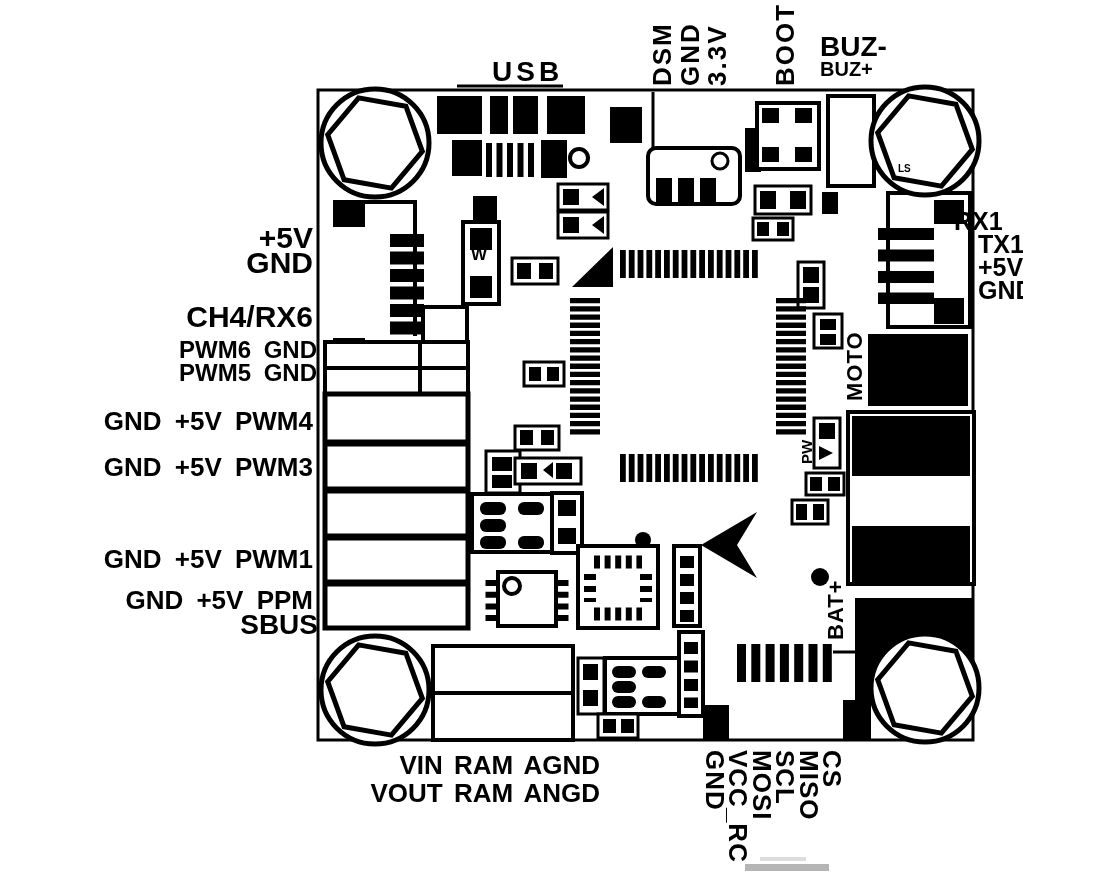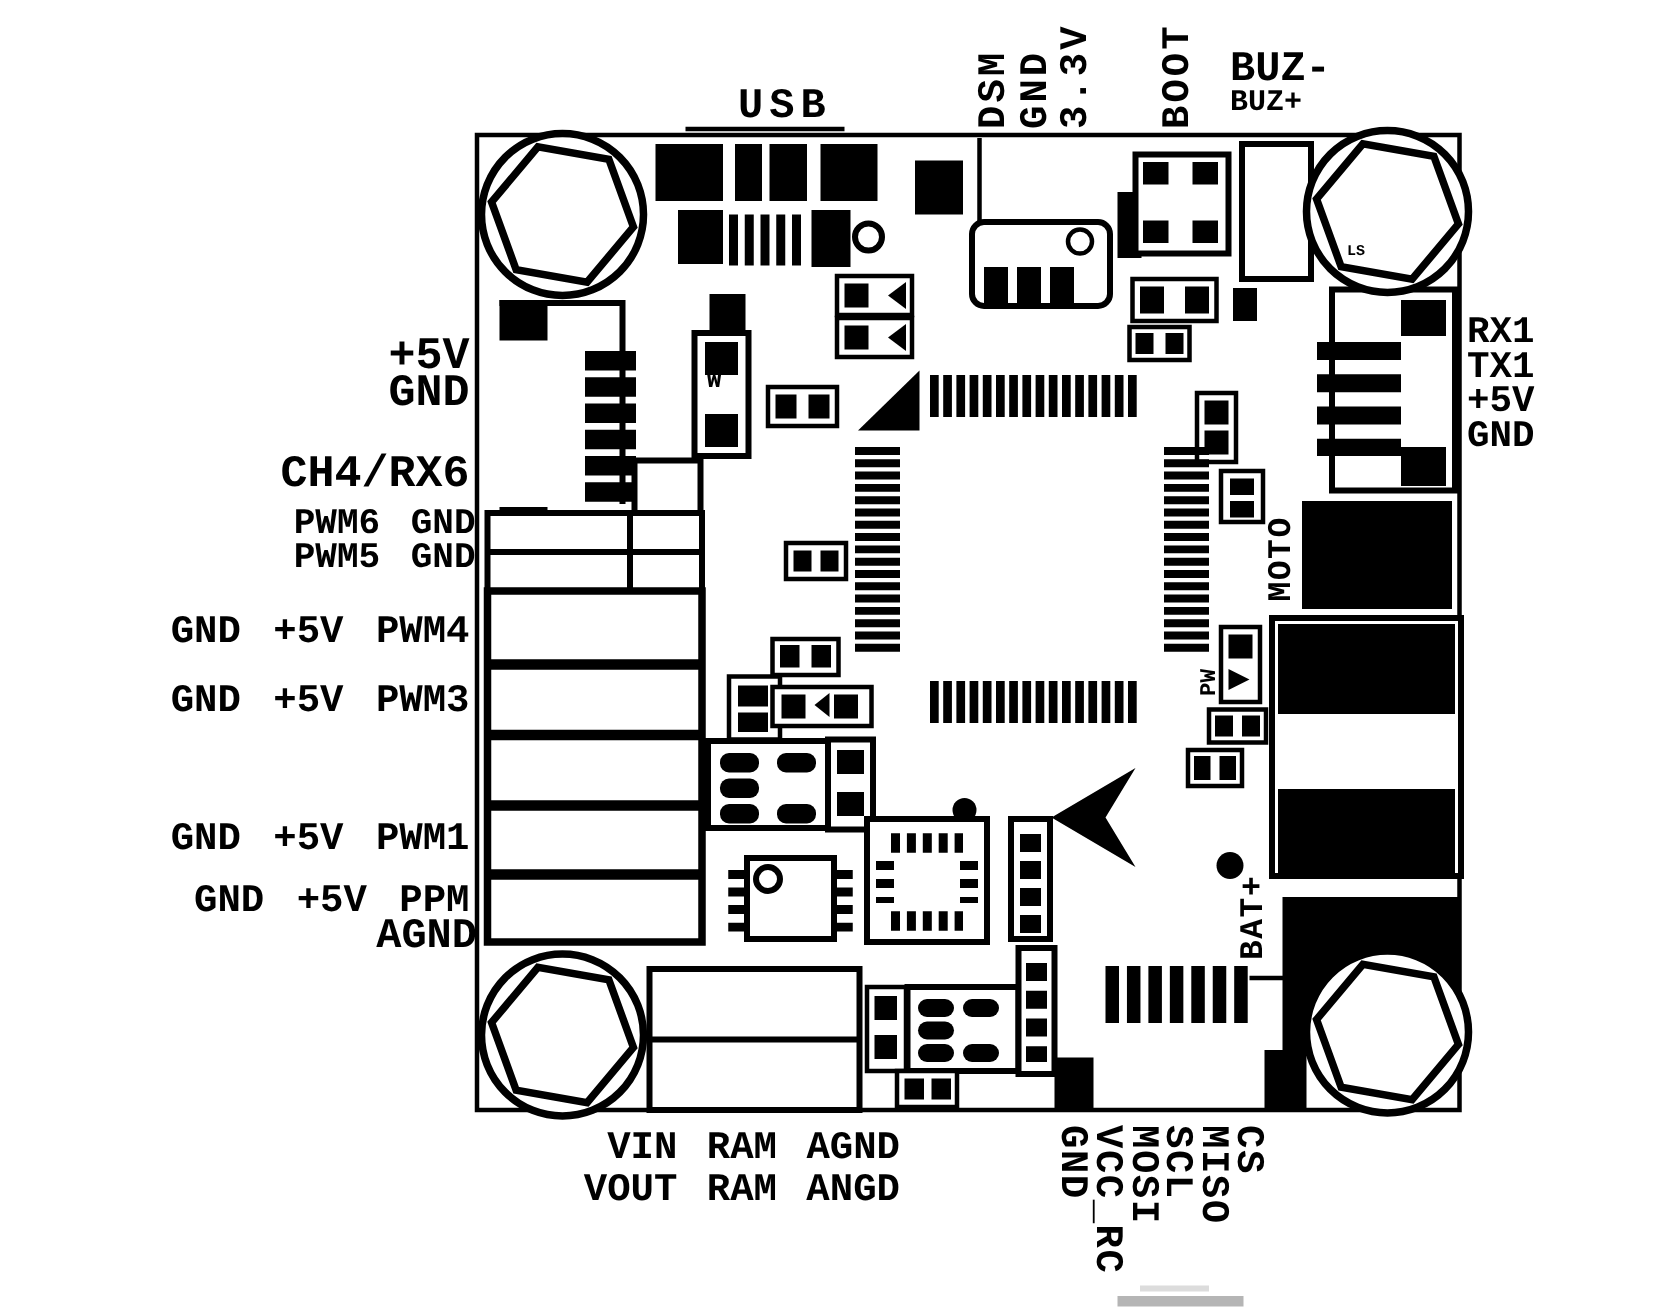--- a/index.html
+++ b/index.html
@@ -1,17 +1,17 @@
 <!DOCTYPE html>
 <html><head>
 <meta charset="utf-8">
 <style>
   html,body{margin:0;padding:0;background:#fff}
   .stage{position:relative;width:1023px;height:874px;background:#fff;overflow:hidden;
-         font-family:Liberation Mono, monospace;font-weight:700;color:#000}
+         font-family:Liberation Sans, sans-serif;font-weight:700;color:#000}
   .stage svg{position:absolute;left:0;top:0}
   .lbl{position:absolute;white-space:nowrap;line-height:1.02;letter-spacing:0px}
   .ra{text-align:right}
   .v-up{transform:rotate(-90deg);transform-origin:0 0}
   .v-down{transform:rotate(90deg);transform-origin:0 0}
   .vert{letter-spacing:2px;line-height:26px}
 </style>
 </head>
 <body>
 
@@ -252,23 +252,23 @@
   <div class="lbl ra" style="left:50px;width:263px;top:248px;font-size:30px">GND</div>
   <div class="lbl ra" style="left:50px;width:263px;top:302px;font-size:30px">CH4/RX6</div>
 
   <div class="lbl ra" style="left:50px;width:267px;top:338px;font-size:24px;word-spacing:6px">PWM6 GND</div>
   <div class="lbl ra" style="left:50px;width:267px;top:361px;font-size:24px;word-spacing:6px">PWM5 GND</div>
 
   <div class="lbl ra" style="left:50px;width:263px;top:408px;font-size:26px;word-spacing:6px">GND +5V PWM4</div>
   <div class="lbl ra" style="left:50px;width:263px;top:454px;font-size:26px;word-spacing:6px">GND +5V PWM3</div>
   <div class="lbl ra" style="left:50px;width:263px;top:546px;font-size:26px;word-spacing:6px">GND +5V PWM1</div>
   <div class="lbl ra" style="left:50px;width:263px;top:587px;font-size:26px;word-spacing:6px">GND +5V PPM</div>
-  <div class="lbl ra" style="left:50px;width:268px;top:611px;font-size:28px">AGND</div>
-
-  <div class="lbl" style="left:978px;top:209px;font-size:25px">RX1</div>
+  <div class="lbl ra" style="left:50px;width:268px;top:611px;font-size:28px">SBUS</div>
+
+  <div class="lbl" style="left:954px;top:209px;font-size:25px">RX1</div>
   <div class="lbl" style="left:978px;top:232px;font-size:25px">TX1</div>
   <div class="lbl" style="left:978px;top:255px;font-size:25px">+5V</div>
   <div class="lbl" style="left:978px;top:278px;font-size:25px">GND</div>
 
   <div class="lbl v-up" style="left:843px;top:401px;font-size:22px;letter-spacing:1px;line-height:24px">MOTO</div>
   <div class="lbl v-up" style="left:824px;top:640px;font-size:22px;letter-spacing:1px;line-height:24px">BAT+</div>
   <div class="lbl v-up" style="left:799px;top:464px;font-size:15px;line-height:16px">PW</div>
 
   <div class="lbl ra" style="left:300px;width:300px;top:780px;font-size:26px;word-spacing:4px">VOUT RAM ANGD</div>
   <div class="lbl ra" style="left:300px;width:300px;top:752px;font-size:26px;word-spacing:4px">VIN RAM AGND</div>

